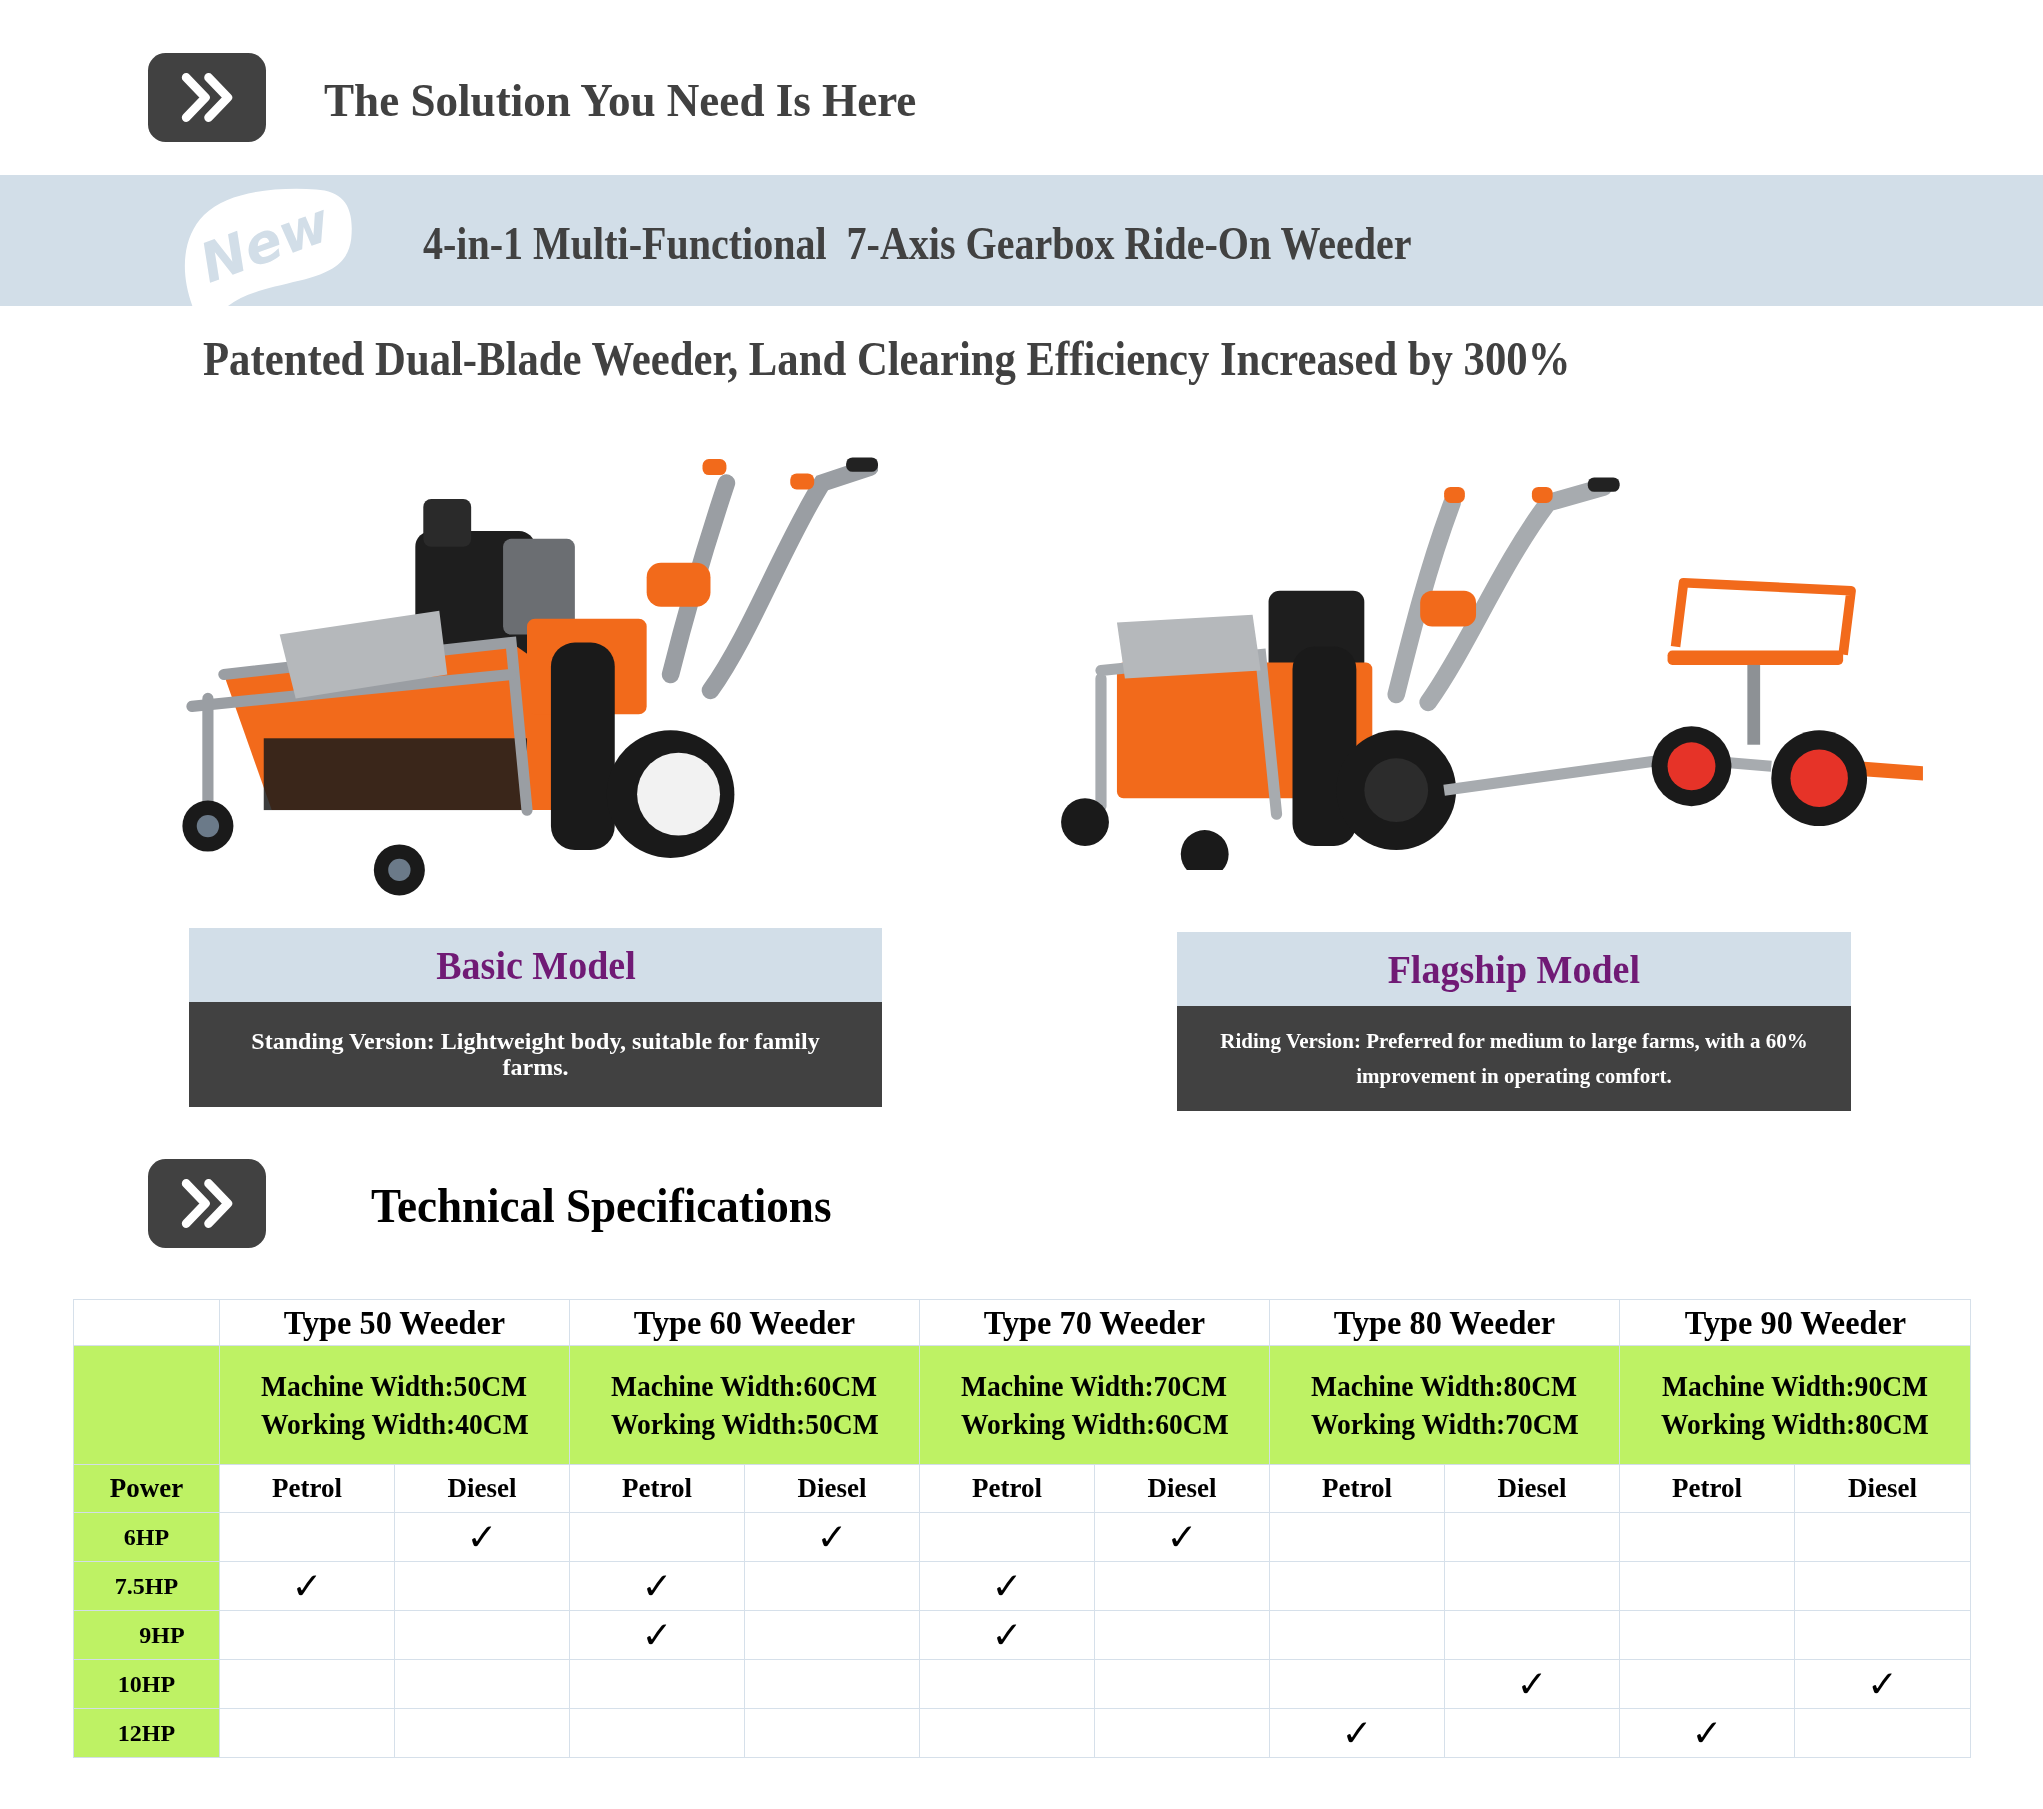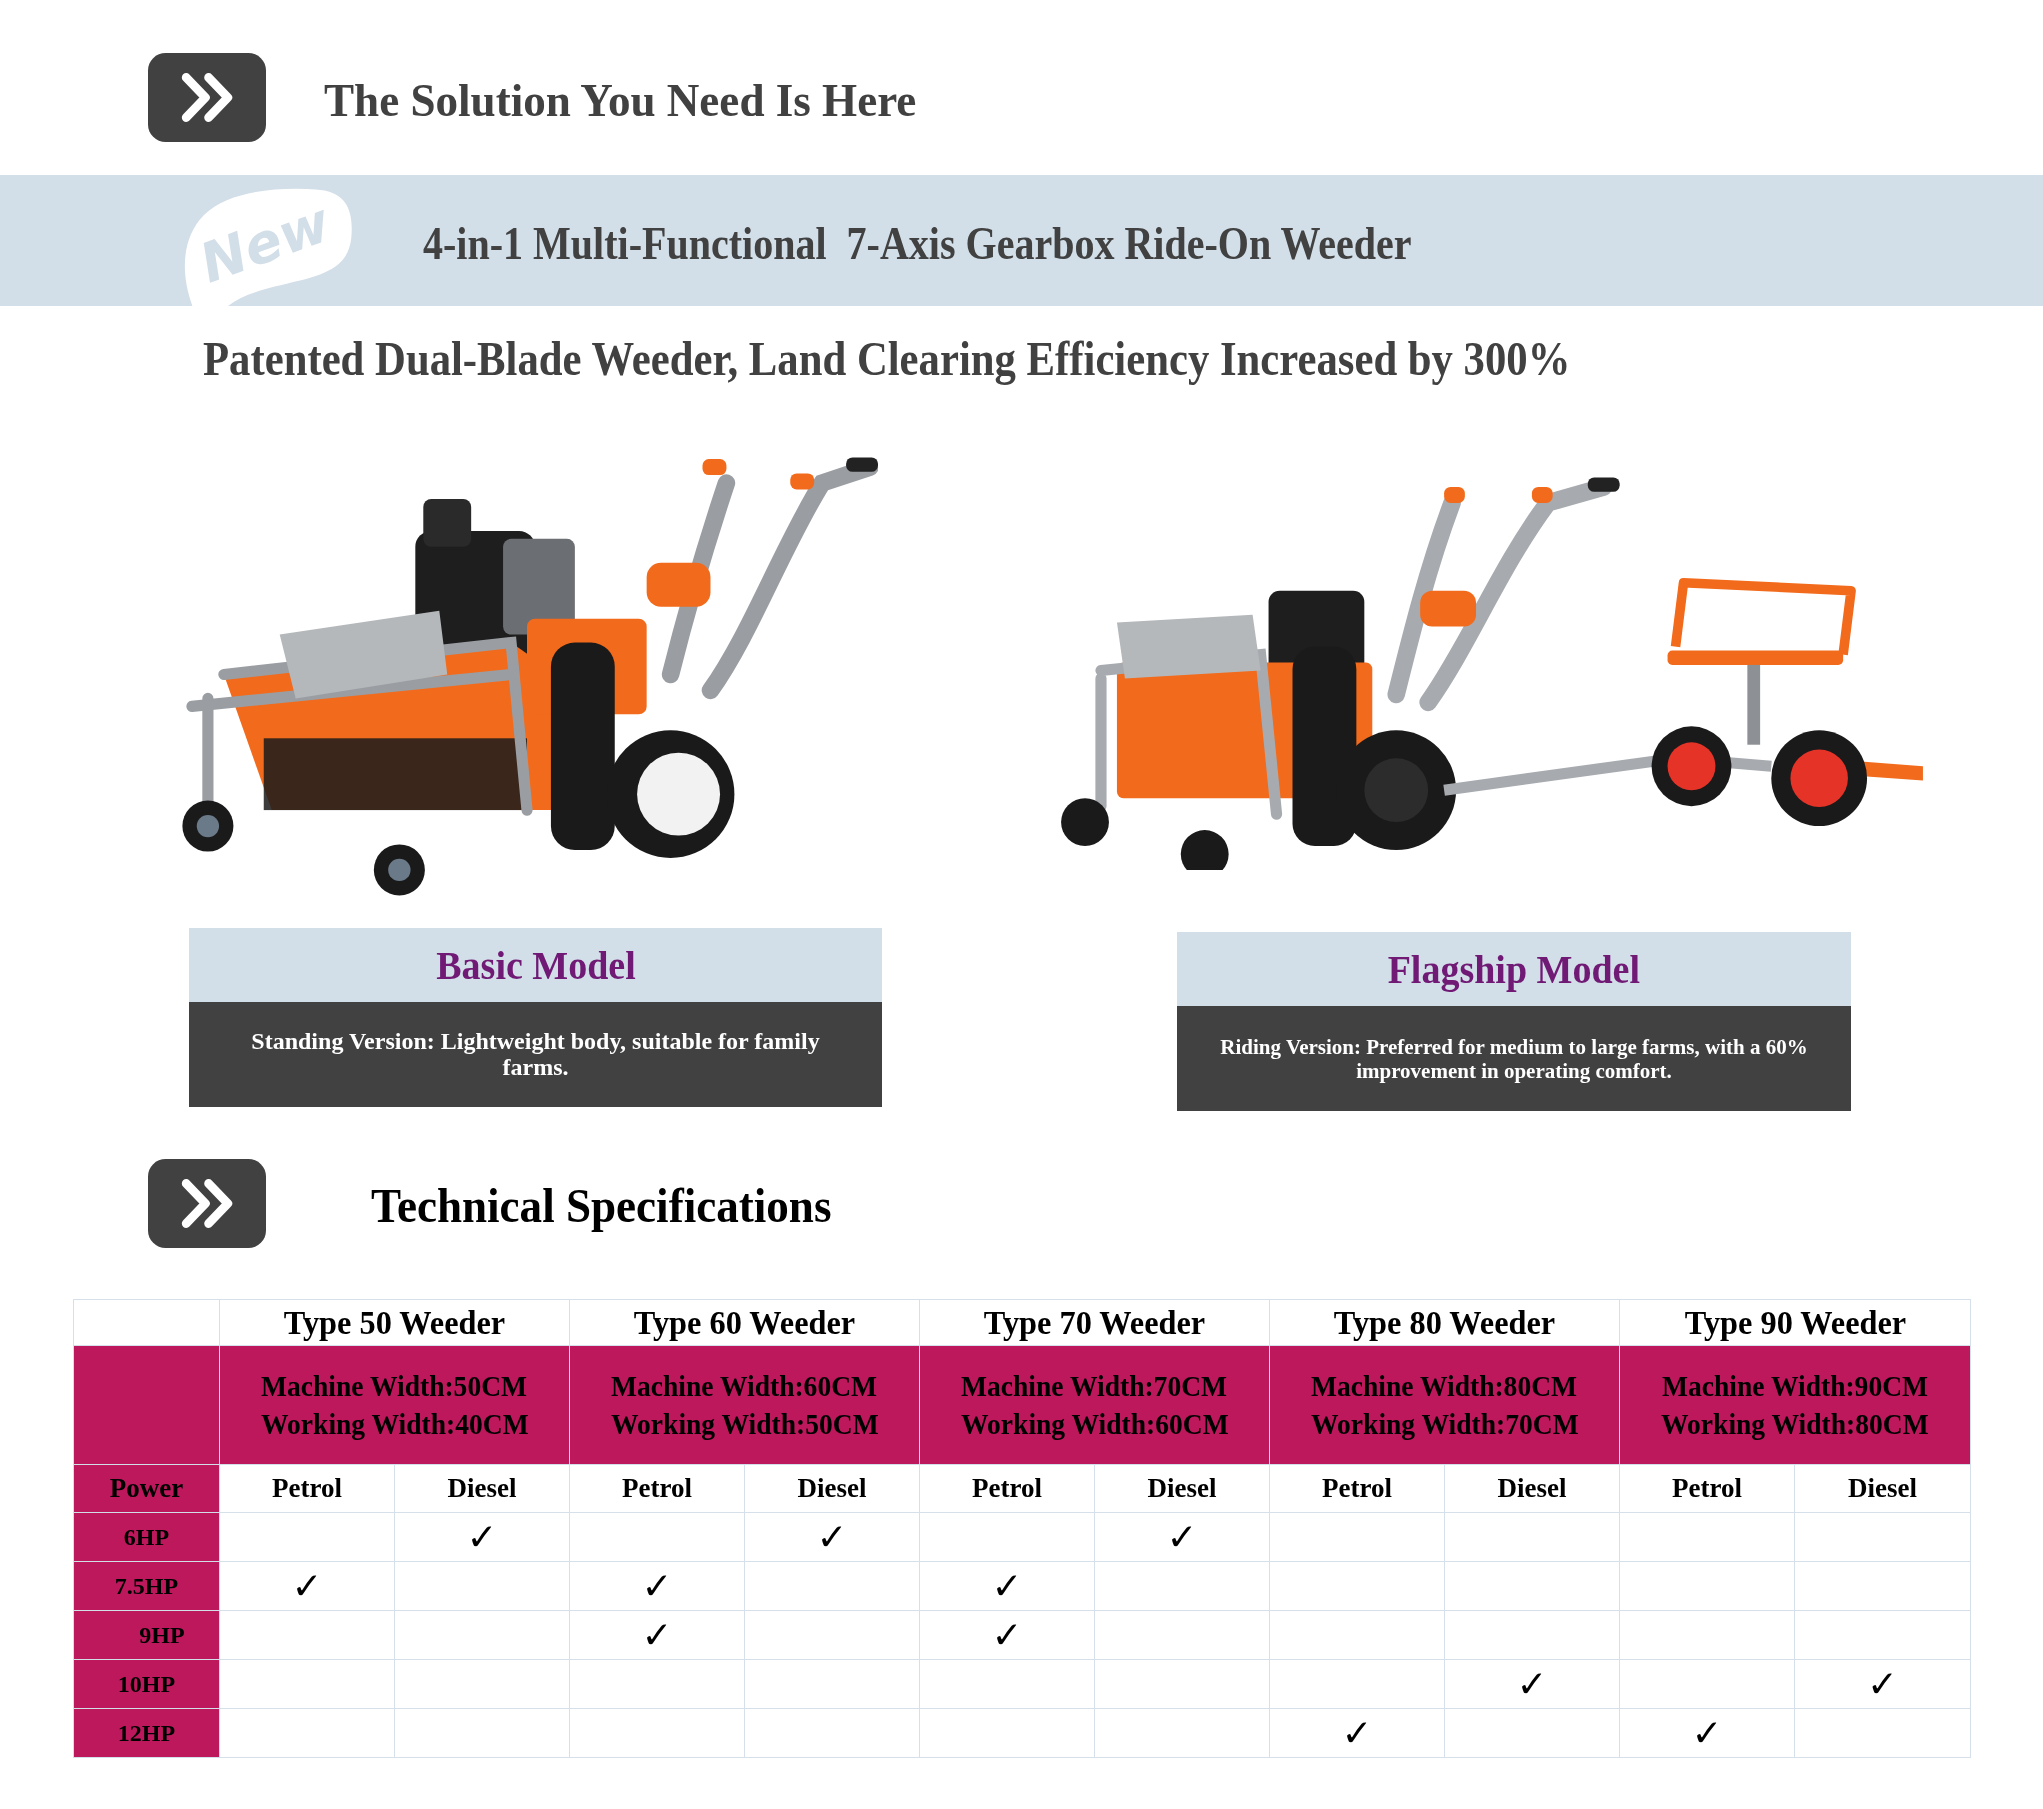--- a/index.html
+++ b/index.html
@@ -36,31 +36,31 @@
   .card { position: absolute; }
   .card .card-head { background: #d2dee8; display: flex; align-items: center; justify-content: center;
                      color: #701a75; font-weight: bold; font-size: 40px; }
   .card .card-body { background: #414141; color: #ffffff; display: flex; align-items: center;
                      justify-content: center; text-align: center; font-weight: bold; box-sizing: border-box; }
   #card-basic { left: 189px; top: 928px; width: 693px; }
   #card-basic .card-head { height: 74px; }
   #card-basic .card-body { height: 105px; font-size: 24px; line-height: 25.5px; padding: 8px 32px; }
   #card-flag { left: 1177px; top: 932px; width: 674px; }
   #card-flag .card-head { height: 74px; }
-  #card-flag .card-body { height: 105px; font-size: 21px; line-height: 24px; padding: 18px 24px; }
+  #card-flag .card-body { height: 105px; font-size: 21px; line-height: 35px; padding: 18px 24px; }
 
   #h-spec { left: 371px; top: 1175px; font-size: 49px; line-height: 61px; color: #000000;
             transform: scaleX(0.92); }
 
   
   #spec { left: 73px; top: 1299px; width: 1895px; height: 500px; }
   .tbl { position: absolute; left: 0; top: 0; width: 1895px; border-collapse: collapse; table-layout: fixed; }
   .tbl td { border: 1.6px solid #d6e0ea; padding: 0; text-align: center; vertical-align: middle;
             font-family: "Liberation Serif", "DejaVu Serif", serif; font-weight: bold; color: #000; overflow: hidden; }
-  .tbl .blue { background: #be185d; }
+  .tbl .blue { background: #bef264; }
   .tbl .white { background: #ffffff; }
   .row-type td { height: 45px; font-size: 34px; }
   .row-width td { height: 118px; font-size: 29px; line-height: 38px; }
   .row-fuel td { height: 47px; font-size: 27px; }
   .row-hp td { height: 48px; }
   .hp-label { font-size: 24px; }
   .check { font-size: 37px; line-height: 37px; font-family: "DejaVu Sans", sans-serif; font-weight: normal; }
   .cond { display: inline-block; white-space: nowrap; transform: scaleX(0.95); }
 </style>
 </head>

